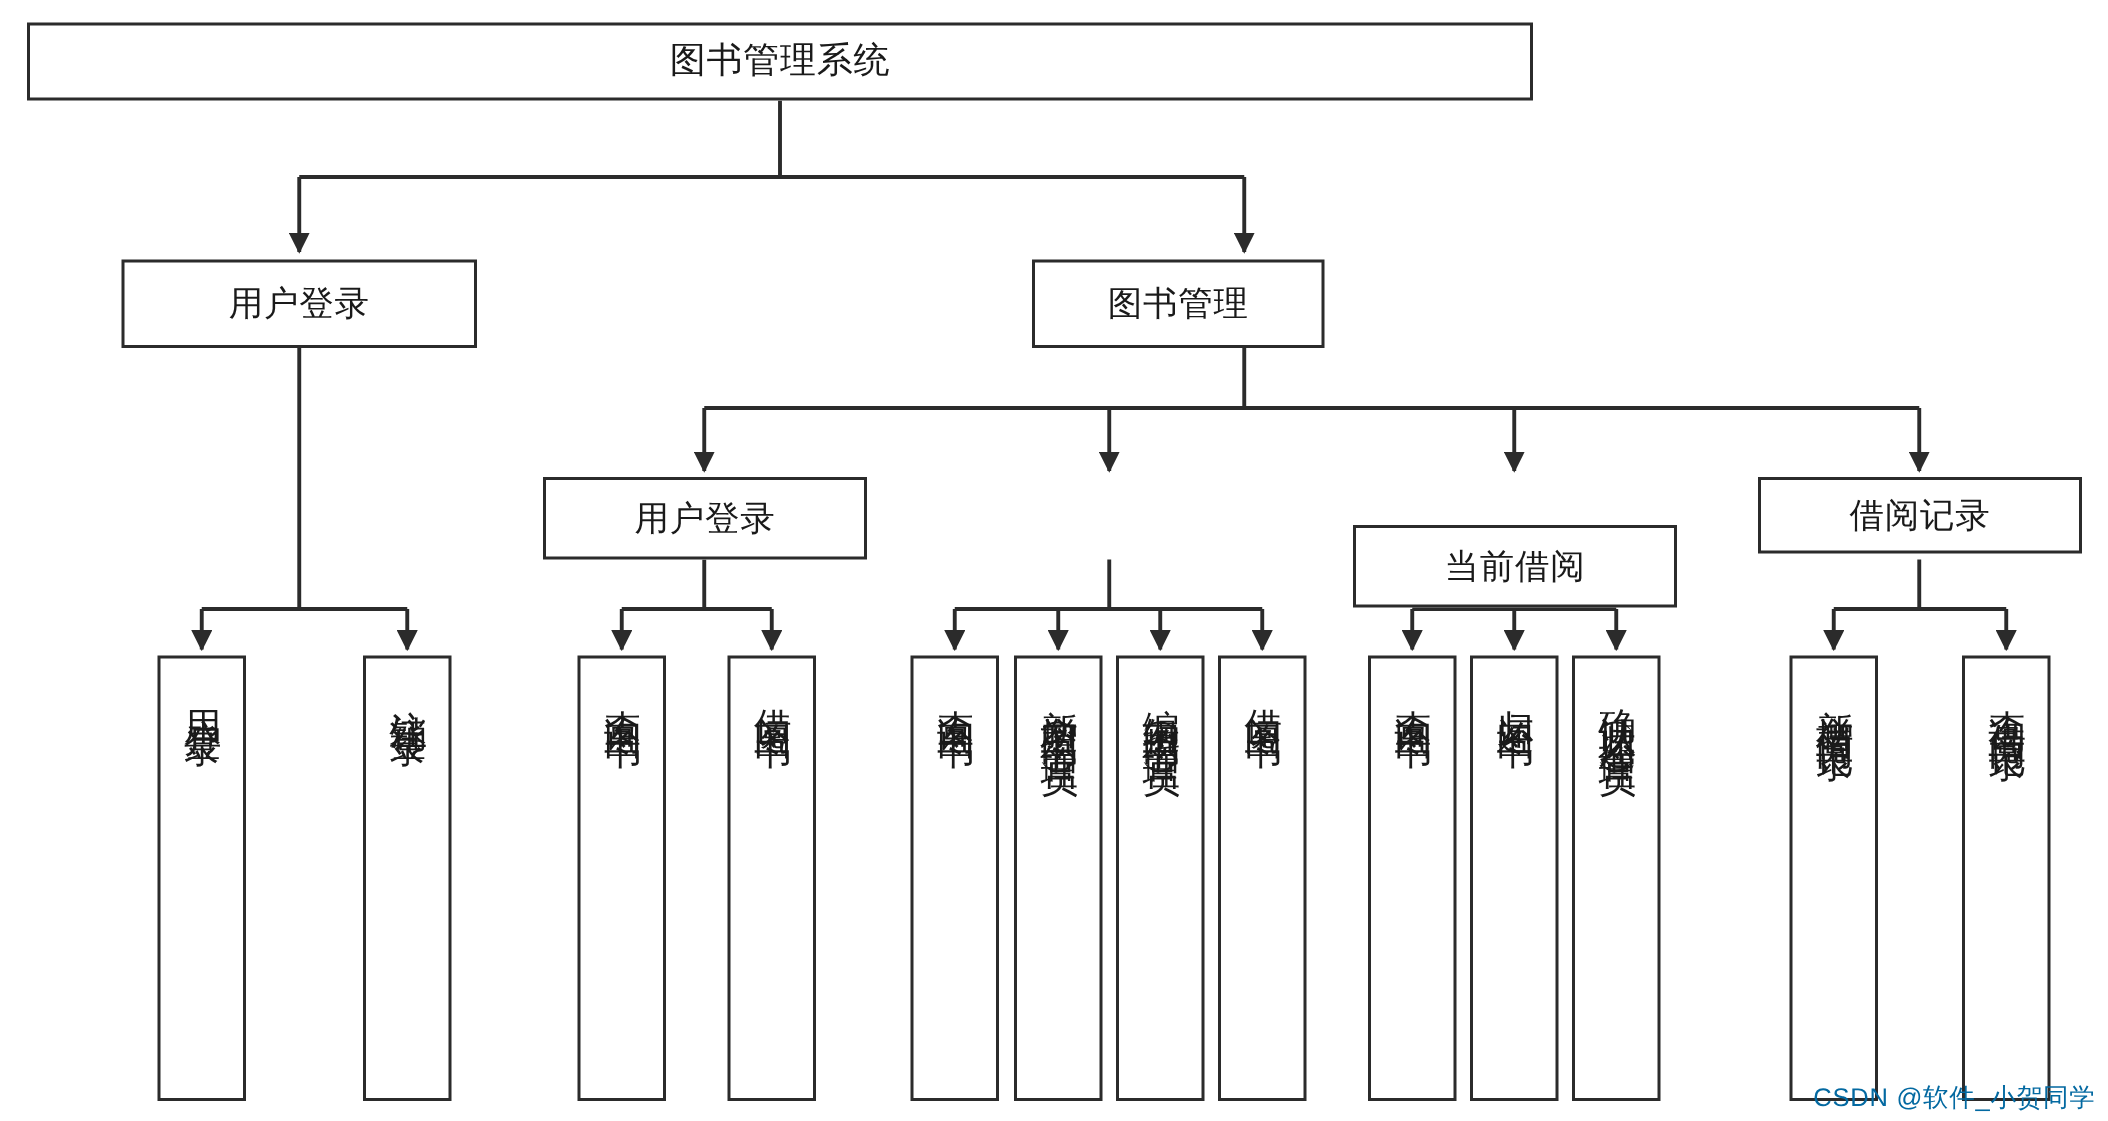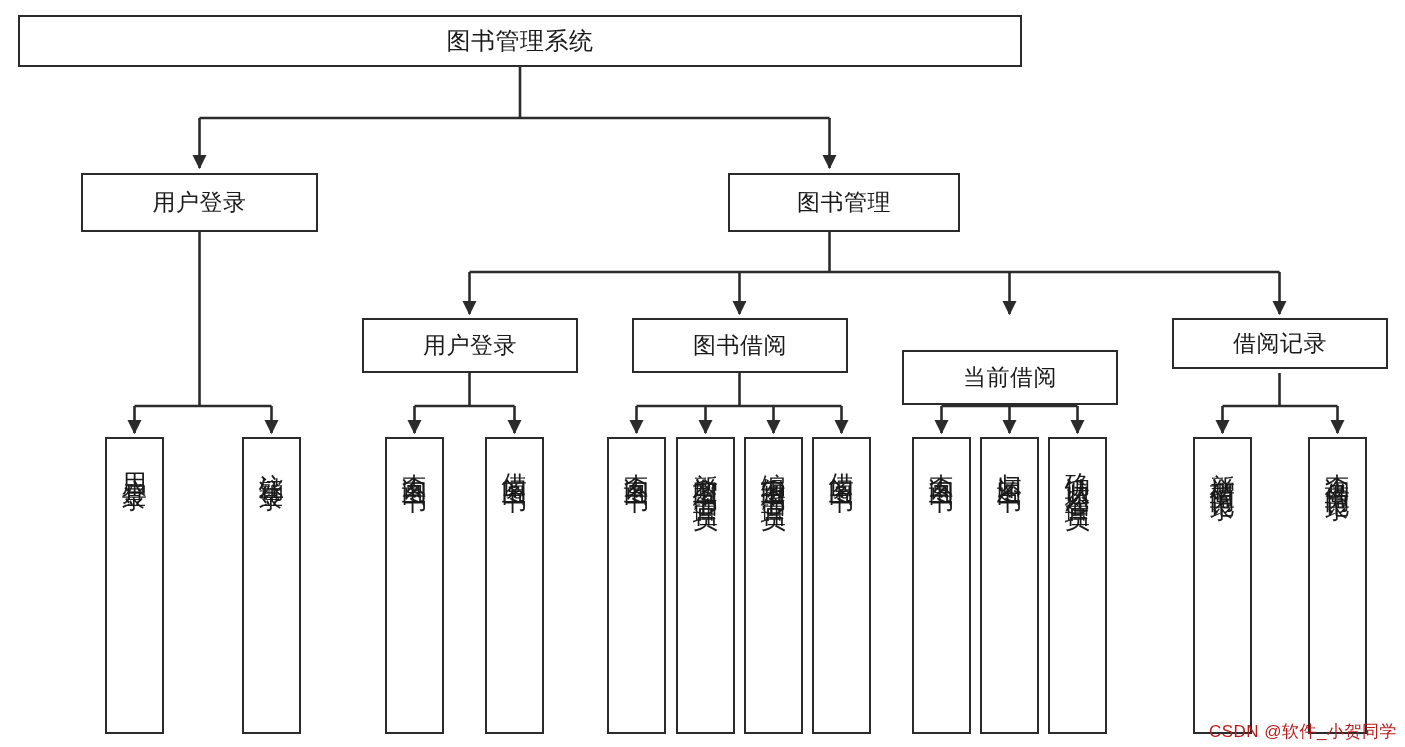--- a/index.html
+++ b/index.html
@@ -57,21 +57,21 @@
     line-height:1.05;
     letter-spacing:5px;
     white-space:nowrap;
     transform:rotate(0deg);
   }
   
   #watermark{
     position:absolute;
     right:8px;bottom:4px;
     font-size:17px;
-    color:#b91c1c;
+    color:#0369a1;
     letter-spacing:0.5px;
     z-index:3;
     white-space:nowrap;
   }
 </style>
 </head>
 <body>
 
 <div id="diagram">
 
@@ -127,29 +127,26 @@
     </g>
   </svg>
 
   <div class="node h root" style="left:18px;top:15px;width:1004px;height:52px;">
     <span class="label">图书管理系统</span>
   </div>
 
   <div class="node h" style="left:81px;top:173px;width:237px;height:59px;">
     <span class="label">用户登录</span>
   </div>
-  <div class="node h" style="left:728px;top:173px;width:232px;height:59px;">
+  <div class="node h" style="left:688px;top:173px;width:195px;height:59px;">
     <span class="label">图书管理</span>
   </div>
 
   <div class="node h" style="left:362px;top:318px;width:216px;height:55px;">
     <span class="label">用户登录</span>
-  </div>
-  <div class="node h" style="left:632px;top:318px;width:216px;height:55px;">
-    <span class="label">图书借阅</span>
   </div>
   <div class="node h" style="left:902px;top:318px;width:216px;height:55px;margin-top:32px;">
     <span class="label">当前借阅</span>
   </div>
   <div class="node h" style="left:1172px;top:318px;width:216px;height:51px;">
     <span class="label">借阅记录</span>
   </div>
 
   <div class="node v" style="left:105px;top:437px;width:59px;height:297px;">
     <span class="label">用户登录</span>

